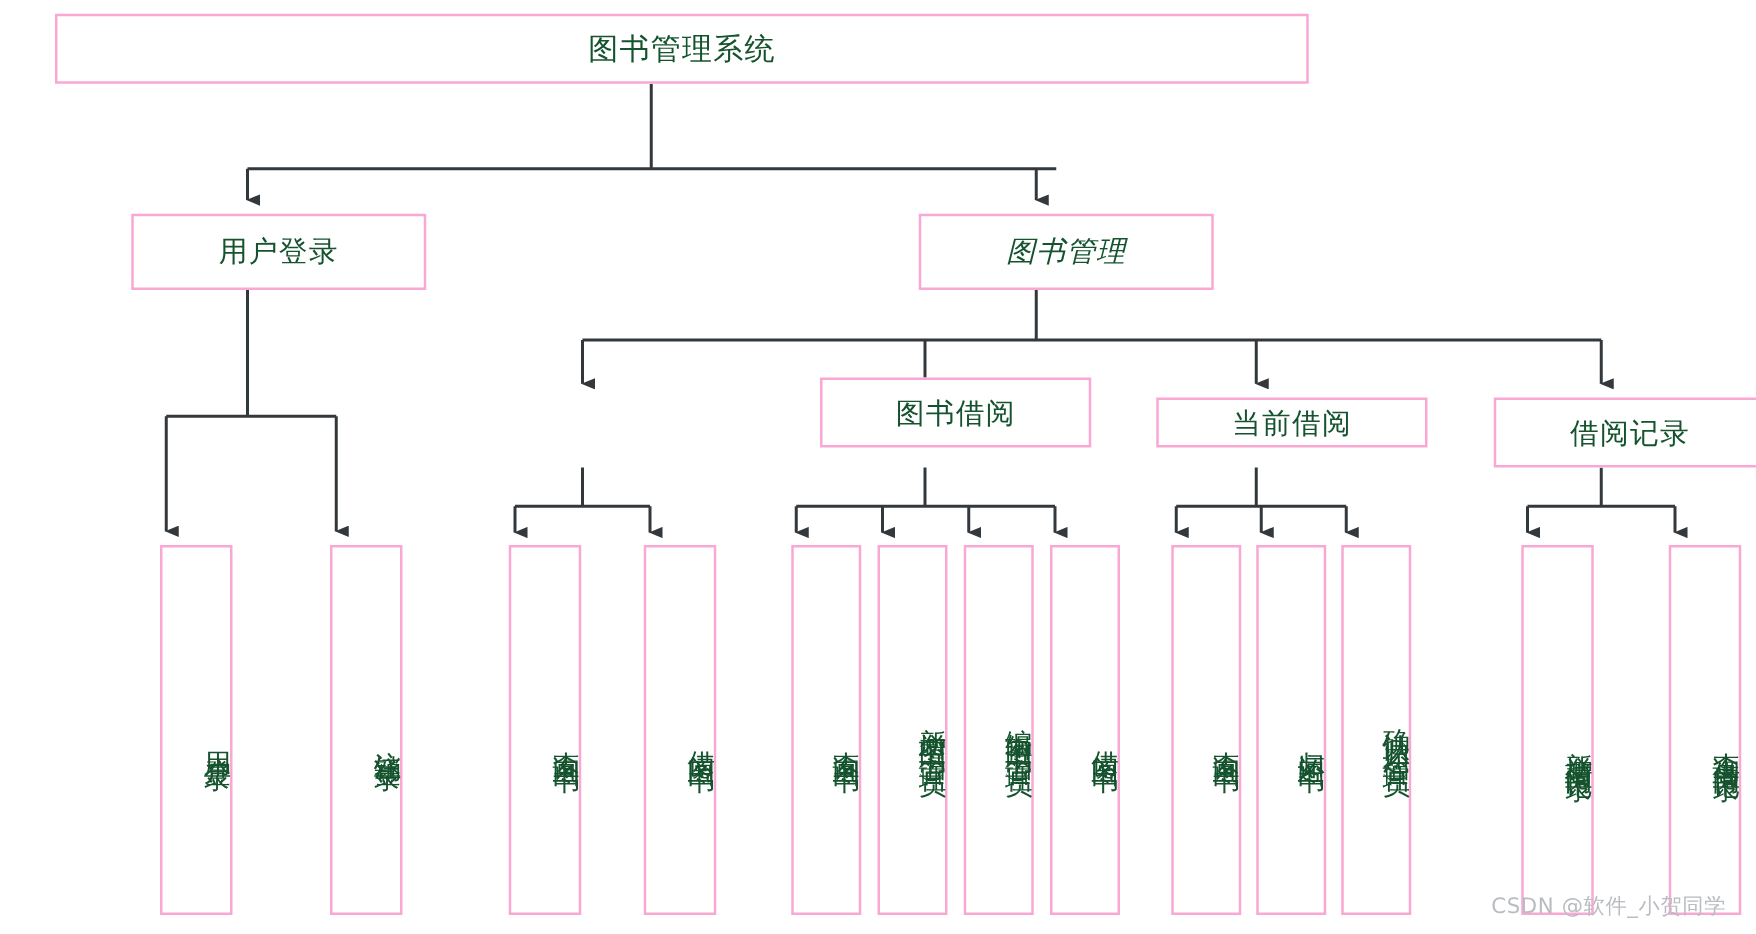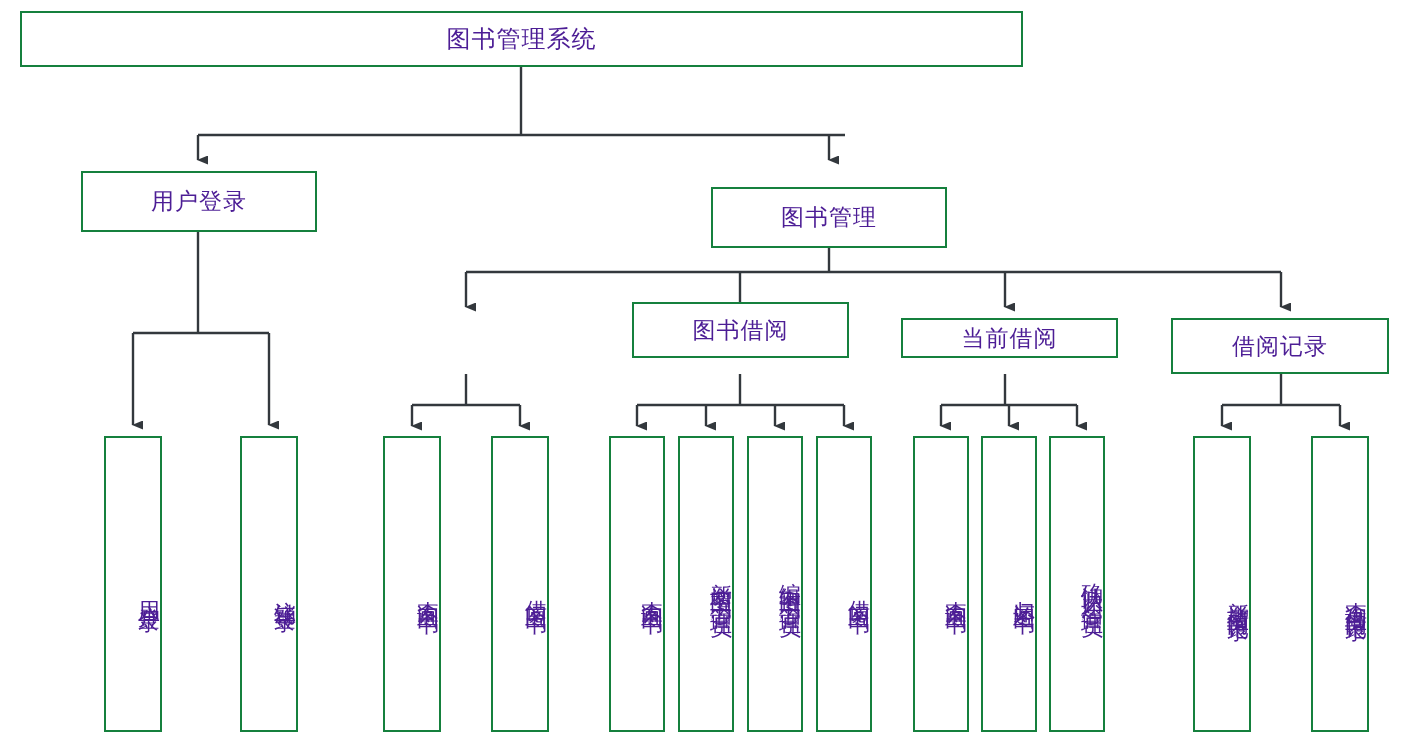--- a/index.html
+++ b/index.html
@@ -18,25 +18,26 @@
     position: absolute;
     left: 0;
     top: 0;
     width: 1405px;
     height: 747px;
   }
   .node-box {
     position: absolute;
     box-sizing: border-box;
     background: #ffffff;
-    border: 2px solid #15803d;
+    border: 2px solid #f9a8d4;
     display: flex;
     align-items: center;
     justify-content: center;
-    color: #4c1d95;
+    color: #14532d;
+    margin-left: 24px;
   }
   .node-h {
     font-size: 23px;
     letter-spacing: 1px;
     white-space: nowrap;
   }
   .node-v {
     writing-mode: vertical-rl;
     text-orientation: upright;
     font-size: 22px;
@@ -122,21 +123,21 @@
       <path d="M1281,374 L1281,405"></path>
       <path d="M1222,405 L1340,405"></path>
       <path d="M1222,405 L1222,426" marker-end="url(#arrowhead)"></path>
       <path d="M1340,405 L1340,426" marker-end="url(#arrowhead)"></path>
     </g>
   </svg>
 
   <div class="node-box node-h node-title" style="left:20px; top:11px; width:1003px; height:56px;">图书管理系统</div>
 
   <div class="node-box node-h" style="left:81px; top:171px; width:236px; height:61px;">用户登录</div>
-  <div class="node-box node-h" style="left:711px; top:187px; width:236px; height:61px;">图书管理</div>
+  <div class="node-box node-h" style="left:711px; top:171px; width:236px; height:61px;font-style:italic;">图书管理</div>
 
   <div class="node-box node-h" style="left:632px; top:302px; width:217px; height:56px;">图书借阅</div>
   <div class="node-box node-h" style="left:901px; top:318px; width:217px; height:40px;">当前借阅</div>
   <div class="node-box node-h" style="left:1171px; top:318px; width:218px; height:56px;">借阅记录</div>
 
   <div class="node-box node-v" style="left:104px; top:436px; width:58px; height:296px;">用户登录</div>
   <div class="node-box node-v" style="left:240px; top:436px; width:58px; height:296px;">注销登录</div>
 
   <div class="node-box node-v" style="left:383px; top:436px; width:58px; height:296px;">查询图书</div>
   <div class="node-box node-v" style="left:491px; top:436px; width:58px; height:296px;">借阅图书</div>
@@ -146,14 +147,15 @@
   <div class="node-box node-v node-v-wide" style="left:747px; top:436px; width:56px; height:296px; padding-top:6px;">编辑图书（管理员）</div>
   <div class="node-box node-v" style="left:816px; top:436px; width:56px; height:296px;">借阅图书</div>
 
   <div class="node-box node-v" style="left:913px; top:436px; width:56px; height:296px;">查询图书</div>
   <div class="node-box node-v" style="left:981px; top:436px; width:56px; height:296px;">归还图书</div>
   <div class="node-box node-v node-v-wide" style="left:1049px; top:436px; width:56px; height:296px; padding-top:6px;">确认归还（管理员）</div>
 
   <div class="node-box node-v" style="left:1193px; top:436px; width:58px; height:296px; padding-top:24px;">新增借阅记录</div>
   <div class="node-box node-v" style="left:1311px; top:436px; width:58px; height:296px; padding-top:24px;">查询借阅记录</div>
 
+  <div id="watermark">CSDN @软件_小贺同学</div>
 
 </div>
 
 </body></html>

